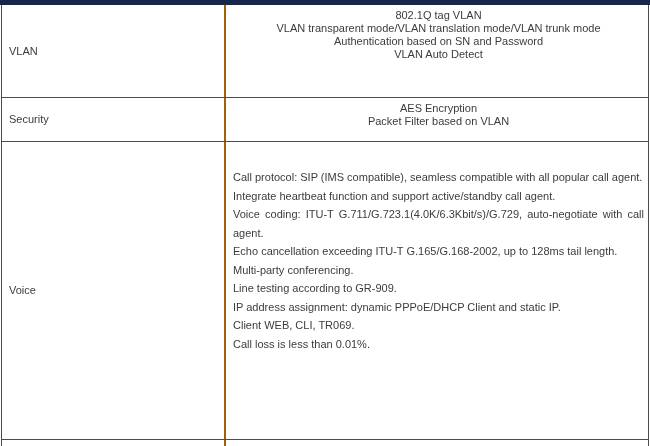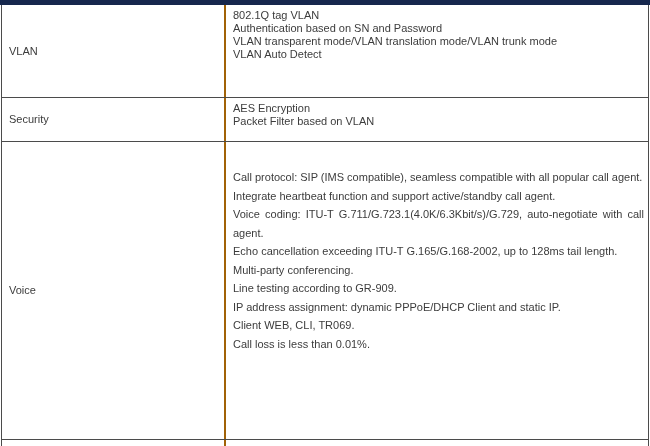--- a/index.html
+++ b/index.html
@@ -53,21 +53,21 @@
   }
   .value-cell {
     flex: 1;
     box-sizing: border-box;
     padding: 4px 4px 2px 7px;
     overflow: hidden;
   }
   .row-vlan .line,
   .row-security .line {
     line-height: 13px;
-    text-align: left;
+    text-align: center;
   }
   .row-voice .value-cell {
     padding-top: 2px;
     margin-top: 24px;
   }
   .row-voice .line {
     line-height: 18.5px;
     text-align: justify;
   }
   .row-label {
@@ -80,22 +80,22 @@
 <div class="topbar"></div>
 
 <div class="spec-table">
 
   <div class="row row-vlan">
     <div class="cell label-cell">
       <span class="row-label">VLAN</span>
     </div>
     <div class="cell value-cell">
         <div class="line">802.1Q tag VLAN</div>
+        <div class="line">VLAN transparent mode/VLAN translation mode/VLAN trunk mode</div>
         <div class="line">Authentication based on SN and Password</div>
-        <div class="line">VLAN transparent mode/VLAN translation mode/VLAN trunk mode</div>
         <div class="line">VLAN Auto Detect</div>
       </div>
   </div>
 
   <div class="row row-security">
     <div class="cell label-cell">
       <span class="row-label">Security</span>
     </div>
     <div class="cell value-cell">
         <div class="line">AES Encryption</div>

